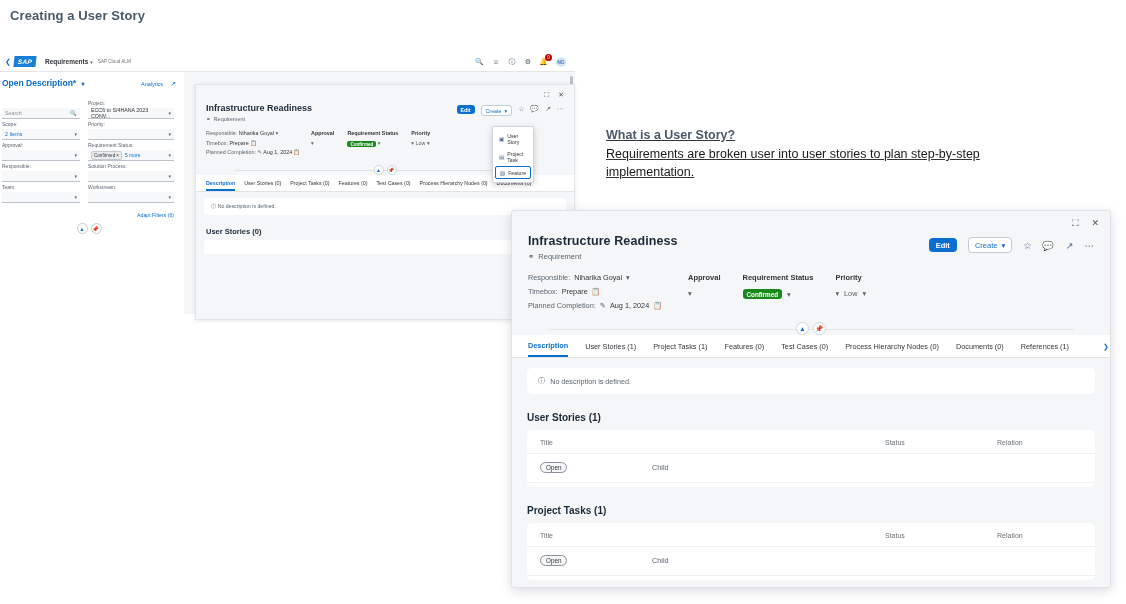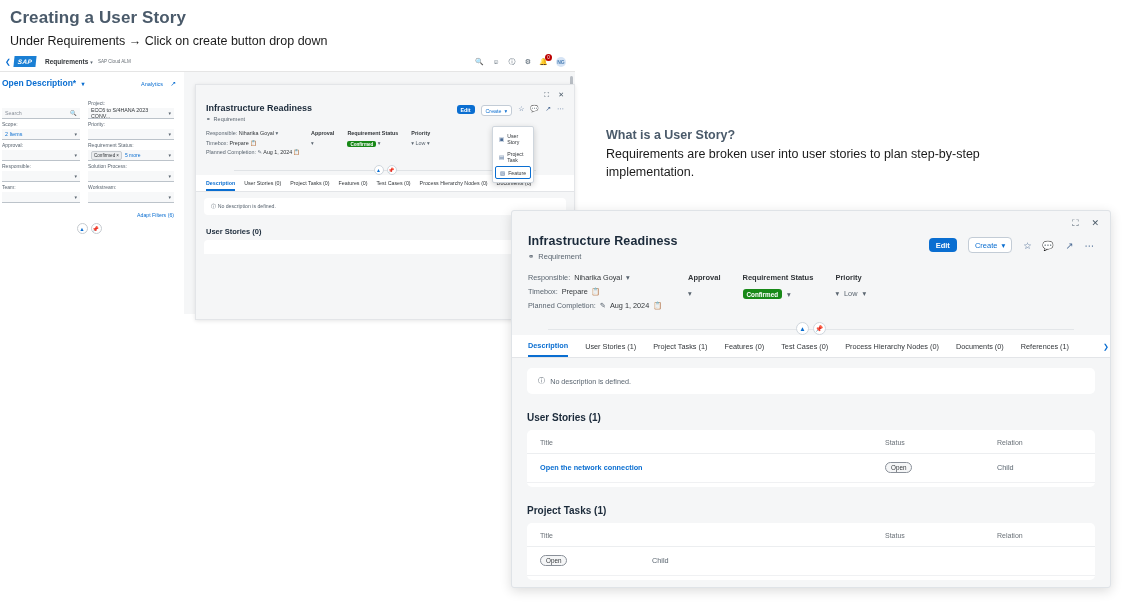--- a/index.html
+++ b/index.html
@@ -9,24 +9,24 @@
     background:#ffffff;
     font-family:"Liberation Sans", sans-serif;
     color:#32363a;
     position:relative;
     overflow:hidden;
     -webkit-font-smoothing:antialiased;
   }
 
   
   .ann { position:absolute; left:10px; top:8px; width:620px; }
-  .ann-title { font-size:17px; font-weight:bold; color:#4a5a6a; letter-spacing:.1px; }
+  .ann-title { font-size:13px; font-weight:bold; color:#4a5a6a; letter-spacing:.1px; }
   .ann-sub { font-size:12.5px; color:#1b1b1b; margin-top:6px; }
 
-  .info { position:absolute; left:606px; top:128px; width:400px; }
+  .info { position:absolute; left:606px; top:128px; width:400px;text-decoration:underline; }
   .info-title { font-size:12.5px; font-weight:bold; color:#4a5a6a; }
   .info-body { font-size:12.5px; color:#1b1b1b; margin-top:4px; line-height:1.42; }
 
   
   .app {
     position:absolute; left:0; top:52px; width:575px; height:262px;
     background:#f5f6f7; overflow:hidden;
   }
   .shell-bar {
     height:20px; background:#ffffff; display:flex; align-items:center;
@@ -197,21 +197,20 @@
   .link { color:#0a6ed1; font-weight:bold; }
   .pill-open { display:inline-block; border:1px solid #8a9099; border-radius:6px;
                font-size:6.3px; padding:1px 5px; color:#32363a; background:#f5f6f7;}
   .c2-rel { color:#5a6570; }
 </style>
 </head>
 <body>
 
 <div class="ann">
   <div class="ann-title">Creating a User Story</div>
-  <div class="ann-sub">Under Requirements → Click on create button drop down</div>
 </div>
 
 <div class="info">
   <div class="info-title">What is a User Story?</div>
   <div class="info-body">Requirements are broken user into user stories to plan step-by-step implementation.</div>
 </div>
 
 <div class="app">
 
   <div class="shell-bar">
@@ -548,21 +547,20 @@
   </div>
 
   <div class="c2-sech">User Stories (1)</div>
   <div class="c2-tbl">
     <div class="c2-thead">
       <div class="col-title">Title</div>
       <div class="col-status">Status</div>
       <div class="col-rel">Relation</div>
     </div>
     <div class="c2-trow">
-      <div class="col-title link">Open the network connection</div>
       <div class="col-status">
         <span class="pill-open">Open</span>
       </div>
       <div class="col-rel c2-rel">Child</div>
     </div>
   </div>
 
   <div class="c2-sech">Project Tasks (1)</div>
   <div class="c2-tbl">
     <div class="c2-thead">

